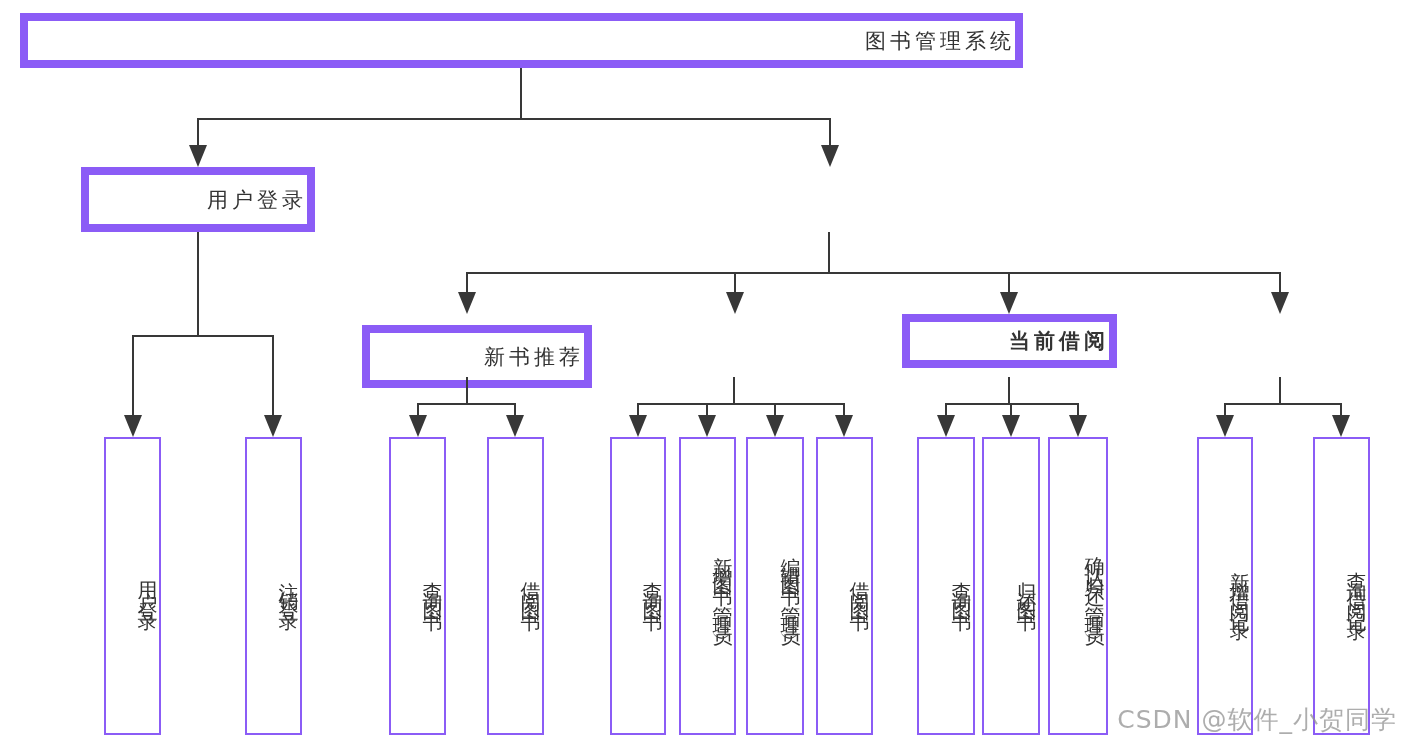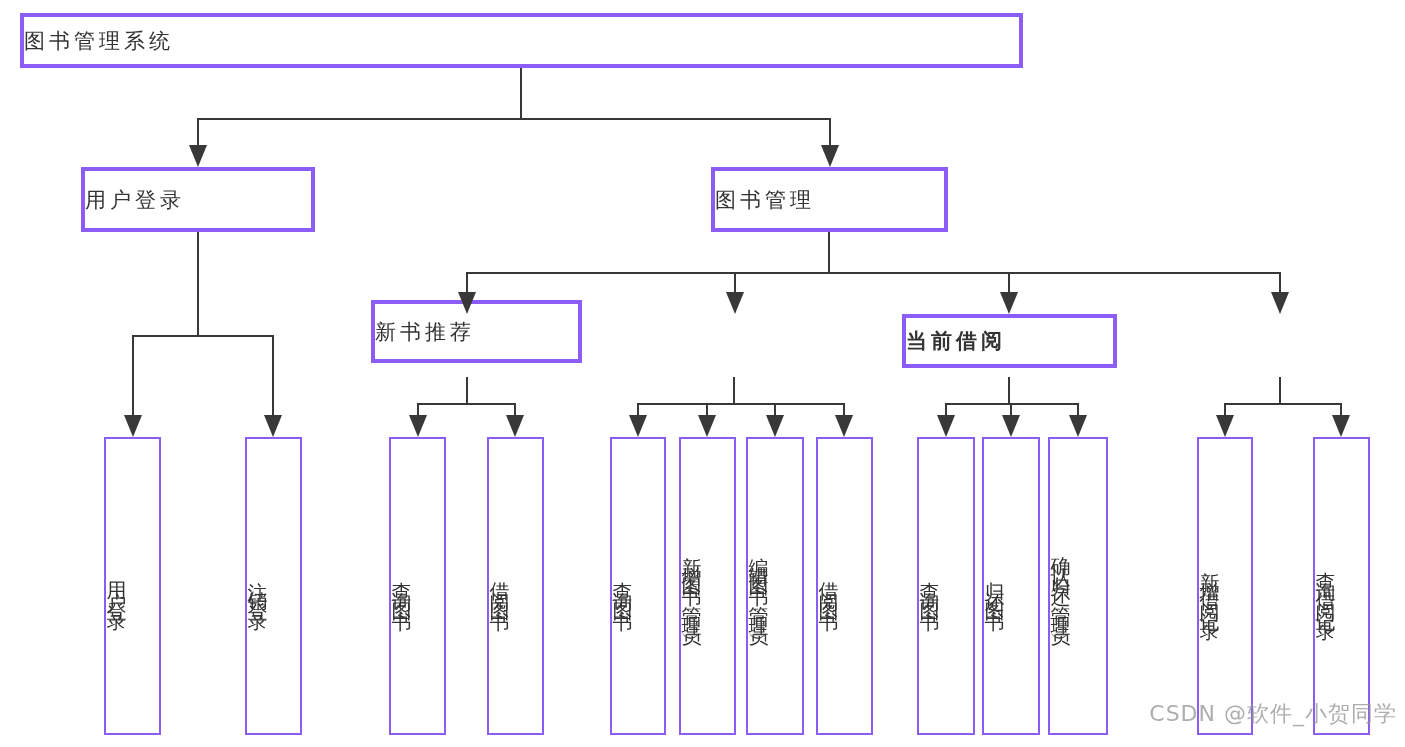--- a/index.html
+++ b/index.html
@@ -1,46 +1,43 @@
 <!DOCTYPE html>
 <html><head>
 <meta charset="utf-8">
 <style>
   html,body{margin:0;padding:0;background:#ffffff;}
   body{font-family:"DejaVu Sans","Liberation Sans",sans-serif;}
   .canvas{position:relative;width:1405px;height:747px;background:#ffffff;overflow:hidden;}
-  .box{position:absolute;background:#ffffff;border:4px solid #8b5cf6;box-sizing:border-box;
-       display:flex;align-items:center;justify-content:flex-start;color:#333333;
+  .box{position:absolute;background:#ffffff;border:8px solid #8b5cf6;box-sizing:border-box;
+       display:flex;align-items:center;justify-content:flex-end;color:#333333;
        font-size:21px;letter-spacing:4px;white-space:nowrap;}
   .leaf{top:437px;height:298px;border-width:2px;}
   .vtext{writing-mode:vertical-rl;font-size:20px;letter-spacing:10px;line-height:1.1;color:#333333;}
   .vline{position:absolute;width:2px;background:#383838;}
   .hline{position:absolute;height:2px;background:#383838;}
   .arrow{position:absolute;width:0;height:0;border-left:9px solid transparent;
          border-right:9px solid transparent;border-top:22px solid #383838;}
-  .watermark{position:absolute;right:8px;bottom:18px;font-size:22px;letter-spacing:1px;
+  .watermark{position:absolute;right:8px;bottom:11px;font-size:25px;letter-spacing:1px;
              color:rgba(145,145,145,0.75);z-index:5;}
 </style>
 </head>
 <body>
 
 <div class="canvas">
 
   <div class="box" style="left:20px;top:13px;width:1003px;height:55px;">
     <span>图书管理系统</span>
   </div>
 
   <div class="box" style="left:81px;top:167px;width:234px;height:65px;">
     <span>用户登录</span>
   </div>
-  <div class="box" style="left:711px;top:167px;width:237px;height:65px;">
-    <span>图书管理</span>
-  </div>
 
-  <div class="box" style="left:362px;top:300px;width:211px;height:63px;margin-left:9px;">
+  <div class="box" style="left:362px;top:325px;width:230px;height:63px;">
     <span>新书推荐</span>
   </div>
   <div class="box" style="left:902px;top:314px;width:215px;height:54px;font-weight:bold;">
     <span>当前借阅</span>
   </div>
 
   <div class="box leaf" style="left:104px;width:57px;">
     <span class="vtext">用户登录</span>
   </div>
   <div class="box leaf" style="left:245px;width:57px;">

